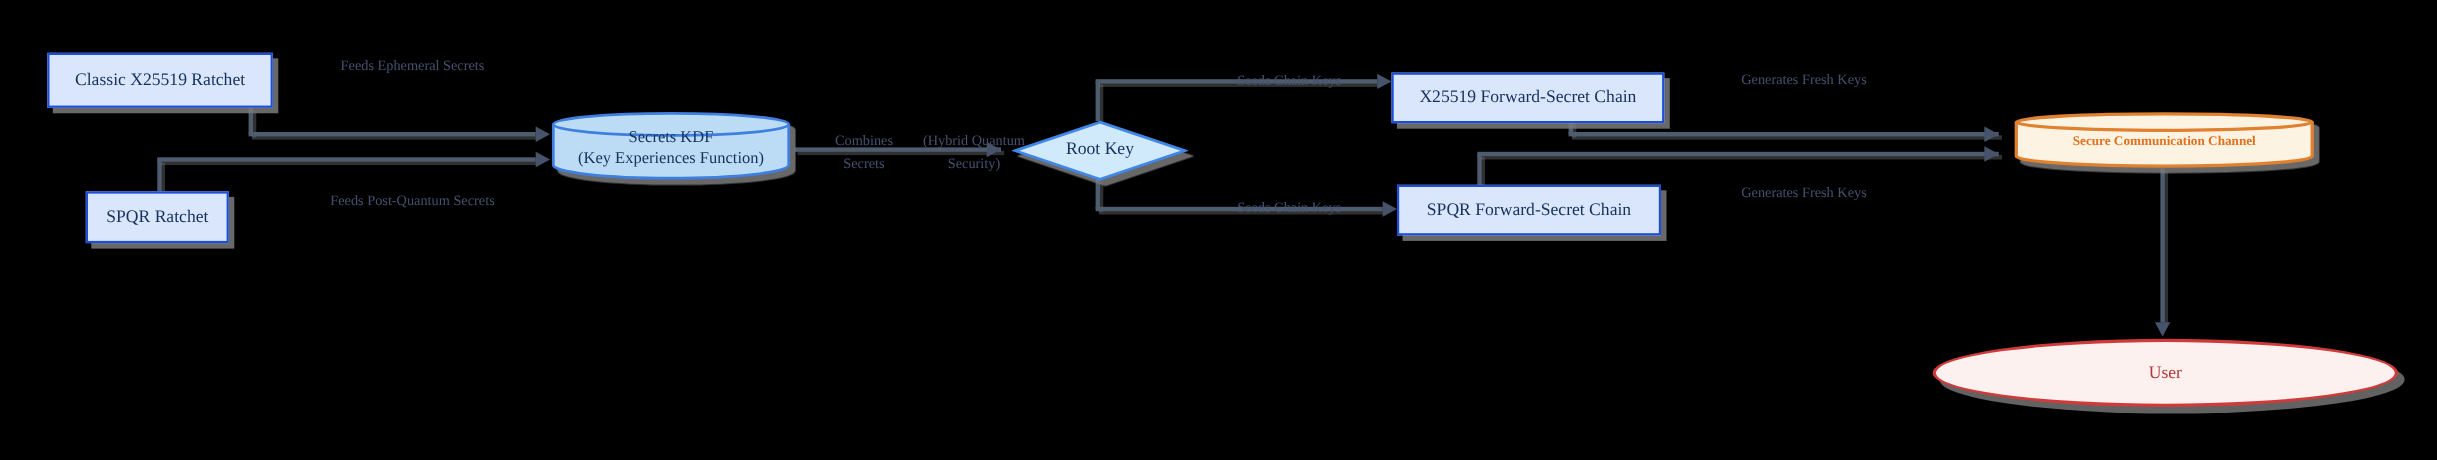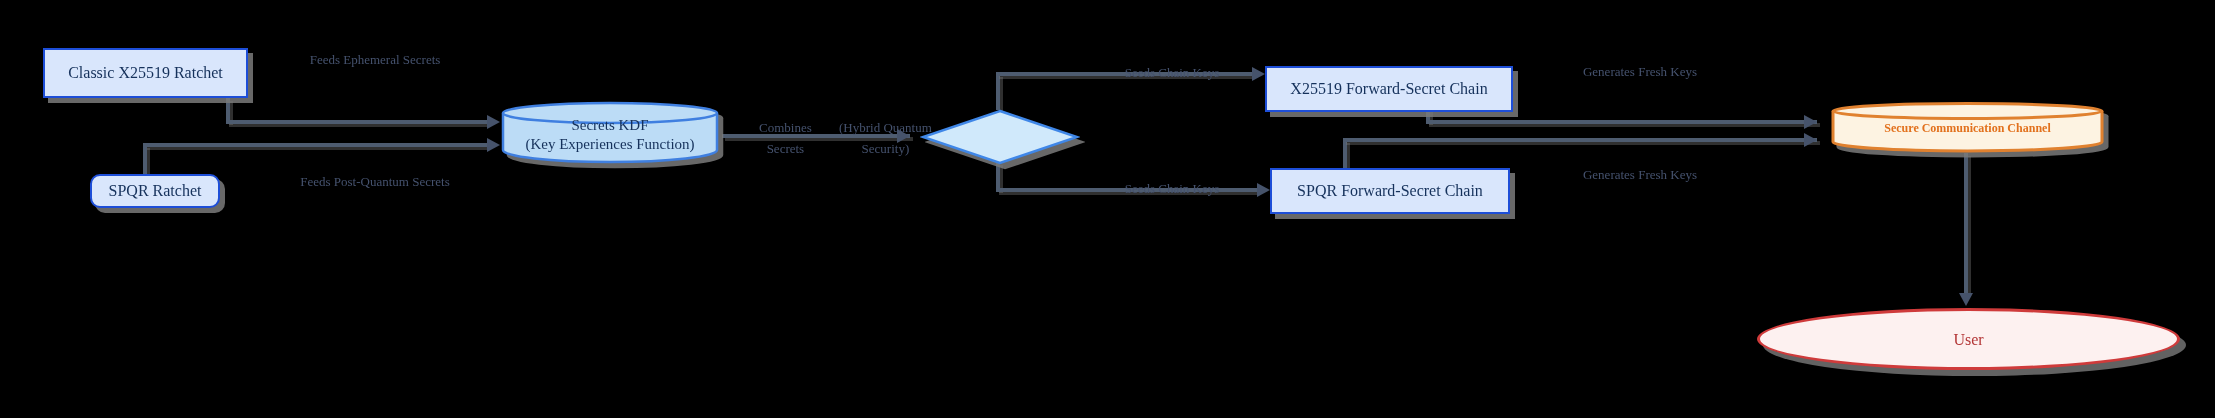--- a/index.html
+++ b/index.html
@@ -24,21 +24,21 @@
   .arrow-r{position:absolute;width:0;height:0;border-top:7px solid transparent;
            border-bottom:7px solid transparent;border-left:13px solid #46536b;}
   .arrow-d{position:absolute;width:0;height:0;border-left:7px solid transparent;
            border-right:7px solid transparent;border-top:13px solid #46536b;}
   
   .lbl{position:absolute;color:#45526e;font-size:13px;display:flex;align-items:center;
        justify-content:center;text-align:center;line-height:16px;}
   .lbl2{line-height:21px;flex-direction:row;}
   
   #n-classic{left:43px;top:48px;width:205px;height:50px;}
-  #n-spqr{left:90px;top:174px;width:130px;height:34px;border-radius:10px;}
+  #n-spqr{left:78px;top:174px;width:130px;height:47px;}
   #n-xchain{left:1265px;top:66px;width:248px;height:46px;}
   #n-spqrchain{left:1270px;top:168px;width:240px;height:46px;}
   #n-kdf{left:500px;top:100px;}  #n-kdf-t{left:500px;top:104px;width:220px;height:61px;}
   #n-root{left:920px;top:108px;} #n-root-t{left:920px;top:108px;width:160px;height:56px;}
   #n-channel{left:1830px;top:101px;} #n-channel-t{left:1830px;top:103px;width:275px;height:50px;}
   #n-user{left:1757px;top:308px;width:423px;height:62px;}
   #e1v{left:226px;top:98px;width:4px;height:24px;}   #e1h{left:226px;top:120px;width:261px;height:4px;}
   #e2h{left:143px;top:143px;width:344px;height:4px;} #e2v{left:143px;top:145px;width:4px;height:29px;}
   #e3h{left:722px;top:134px;width:188px;height:4px;}
   #e4v{left:996px;top:74px;width:4px;height:36px;}   #e4h{left:996px;top:72px;width:256px;height:4px;}
@@ -107,20 +107,21 @@
     <ellipse cx="110" cy="13" rx="107" ry="10" fill="#bcdcf6" stroke="#3f7fe0" stroke-width="2.5"></ellipse>
   </svg>
   <div class="node-overlay kdf-text" id="n-kdf-t">
     <span>Secrets KDF</span>
     <span>(Key Experiences Function)</span>
   </div>
 
   <svg class="svg-node" id="n-root" width="160" height="58">
     <polygon points="80,3 157,29 80,55 3,29" fill="#d0e9fb" stroke="#3f87e8" stroke-width="2.5"></polygon>
   </svg>
+  <div class="node-overlay root-text" id="n-root-t">Root Key</div>
 
   <svg class="svg-node" id="n-channel" width="275" height="52">
     <path d="M3,10 L3,41 A134.5,9 0 0 0 272,41 L272,10" fill="#fdf3e2" stroke="#e0812f" stroke-width="3"></path>
     <ellipse cx="137.5" cy="10" rx="134.5" ry="7.5" fill="#fdf3e2" stroke="#e0812f" stroke-width="3"></ellipse>
   </svg>
   <div class="node-overlay channel-text" id="n-channel-t">Secure Communication Channel</div>
 
   <div class="ellipse-node" id="n-user">
     <span>User</span>
   </div>

